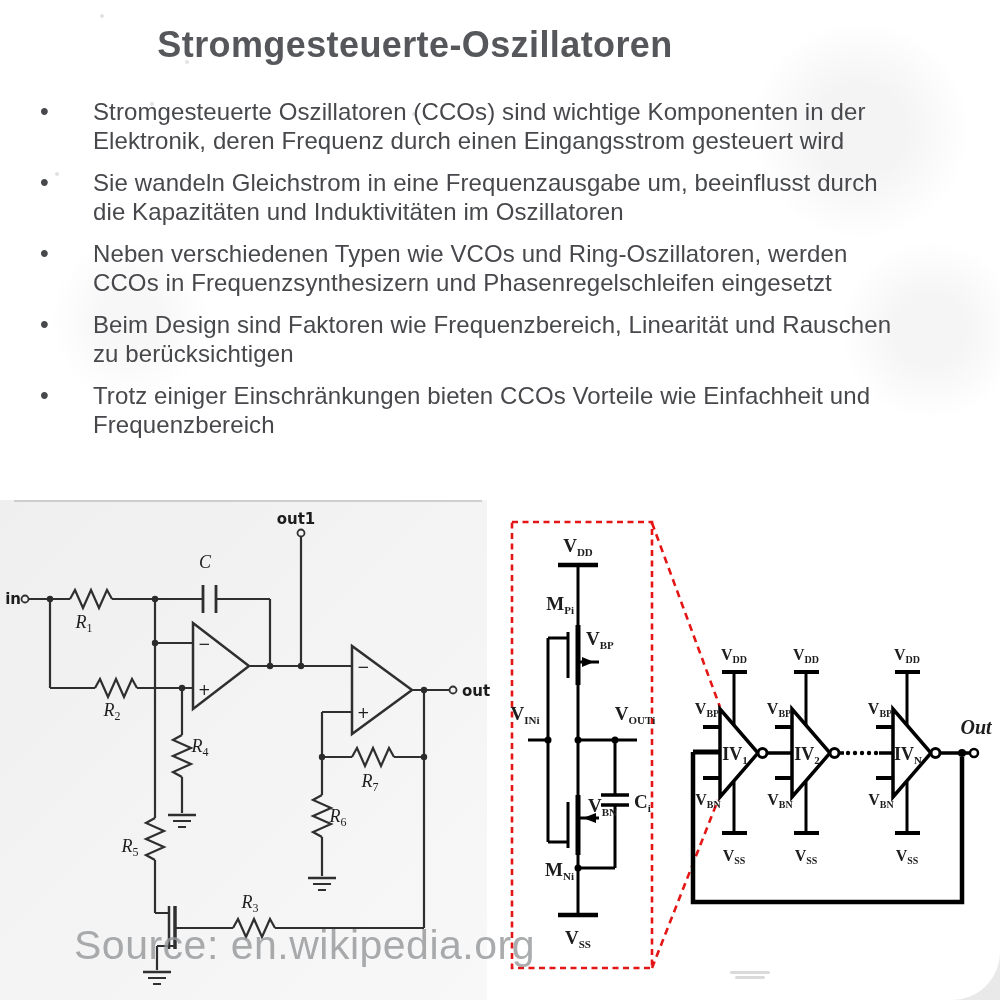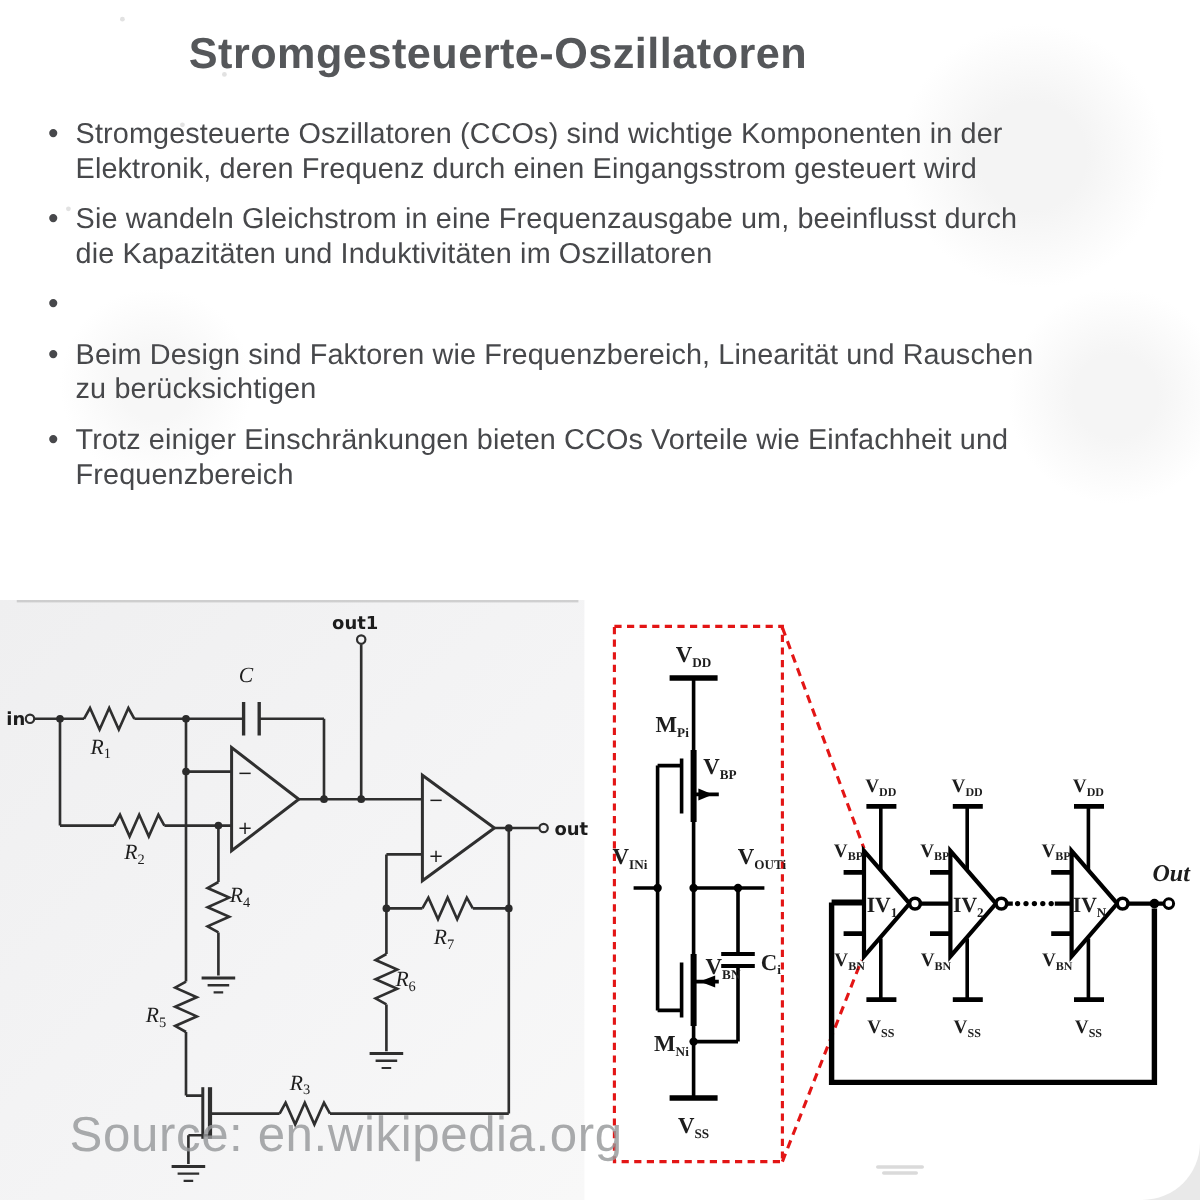--- a/index.html
+++ b/index.html
@@ -9,26 +9,26 @@
     radial-gradient(circle at 130px 320px, #f7f7f7 0 30px, rgba(255,255,255,0) 80px),
     radial-gradient(circle at 930px 330px, #f5f5f5 0 35px, rgba(255,255,255,0) 90px),
     #ffffff;
     border-radius:0 0 48px 0;}
   .speck{position:absolute;width:4px;height:4px;border-radius:50%;background:#e2e2e2;}
   .title{position:absolute;top:24px;left:0;width:830px;text-align:center;
     font-size:36px;font-weight:600;letter-spacing:.4px;}
   .bullets{position:absolute;top:97px;left:40px;width:920px;}
   .bullet-item{display:flex;gap:11px;margin-bottom:13px;}
   .bullet-dot{font-size:25px;line-height:29px;flex:0 0 12px;}
-  .bullet-text{font-size:24px;line-height:29px;white-space:pre-line;letter-spacing:.1px;}
+  .bullet-text{font-size:24px;line-height:29px;white-space:pre-line;letter-spacing:.1px;margin-left:30px;}
   .left-bg{position:absolute;left:0;top:500px;width:487px;height:500px;
     background:linear-gradient(135deg,#efeff0 0%,#f4f4f5 55%,#f8f8f8 100%);}
   .left-edge{position:absolute;left:14px;top:500px;width:468px;height:2px;background:#ababab;opacity:.5;}
   .svg-abs{position:absolute;}
-  .source-caption{position:absolute;left:58px;top:922px;font-size:41px;letter-spacing:.5px;
+  .source-caption{position:absolute;left:74px;top:922px;font-size:41px;letter-spacing:.5px;
     opacity:.82;white-space:nowrap;}
   .tiny-watermark{position:absolute;left:727px;top:971px;width:46px;height:10px;}
   .tiny-watermark .bar{height:3px;background:#dadada;border-radius:2px;margin-bottom:2px;}
   
   text{fill:#1d1d1d;}
   .lbl-math{font-family:"Liberation Serif",serif;font-style:italic;font-size:18px;}
   .lbl-math .sub{font-size:12px;font-style:normal;}
   .lbl-io{font-family:"DejaVu Sans",sans-serif;font-weight:bold;font-size:15px;}
   .lbl-sign{font-family:"DejaVu Sans",sans-serif;font-size:15px;}
   .lbl-cell{font-family:"Liberation Serif",serif;font-weight:bold;font-size:19px;}
@@ -58,20 +58,22 @@
       <span class="bullet-text" style="color:#47484b">Stromgesteuerte Oszillatoren (CCOs) sind wichtige Komponenten in der
 Elektronik, deren Frequenz durch einen Eingangsstrom gesteuert wird</span>
     </div>
     <div class="bullet-item">
       <span class="bullet-dot" style="color:#47484b">•</span>
       <span class="bullet-text" style="color:#47484b">Sie wandeln Gleichstrom in eine Frequenzausgabe um, beeinflusst durch
 die Kapazitäten und Induktivitäten im Oszillatoren</span>
     </div>
     <div class="bullet-item">
       <span class="bullet-dot" style="color:#47484b">•</span>
+      <span class="bullet-text" style="color:#47484b">Neben verschiedenen Typen wie VCOs und Ring-Oszillatoren, werden
+CCOs in Frequenzsynthesizern und Phasenregelschleifen eingesetzt</span>
     </div>
     <div class="bullet-item">
       <span class="bullet-dot" style="color:#47484b">•</span>
       <span class="bullet-text" style="color:#47484b">Beim Design sind Faktoren wie Frequenzbereich, Linearität und Rauschen
 zu berücksichtigen</span>
     </div>
     <div class="bullet-item">
       <span class="bullet-dot" style="color:#47484b">•</span>
       <span class="bullet-text" style="color:#47484b">Trotz einiger Einschränkungen bieten CCOs Vorteile wie Einfachheit und
 Frequenzbereich</span>

